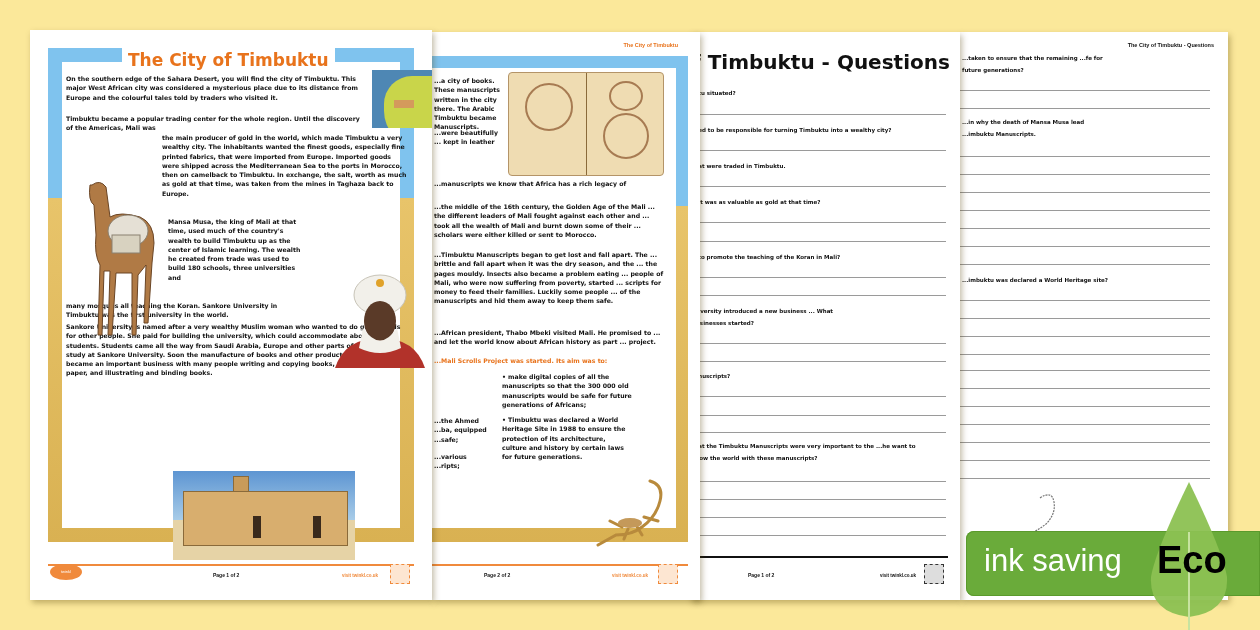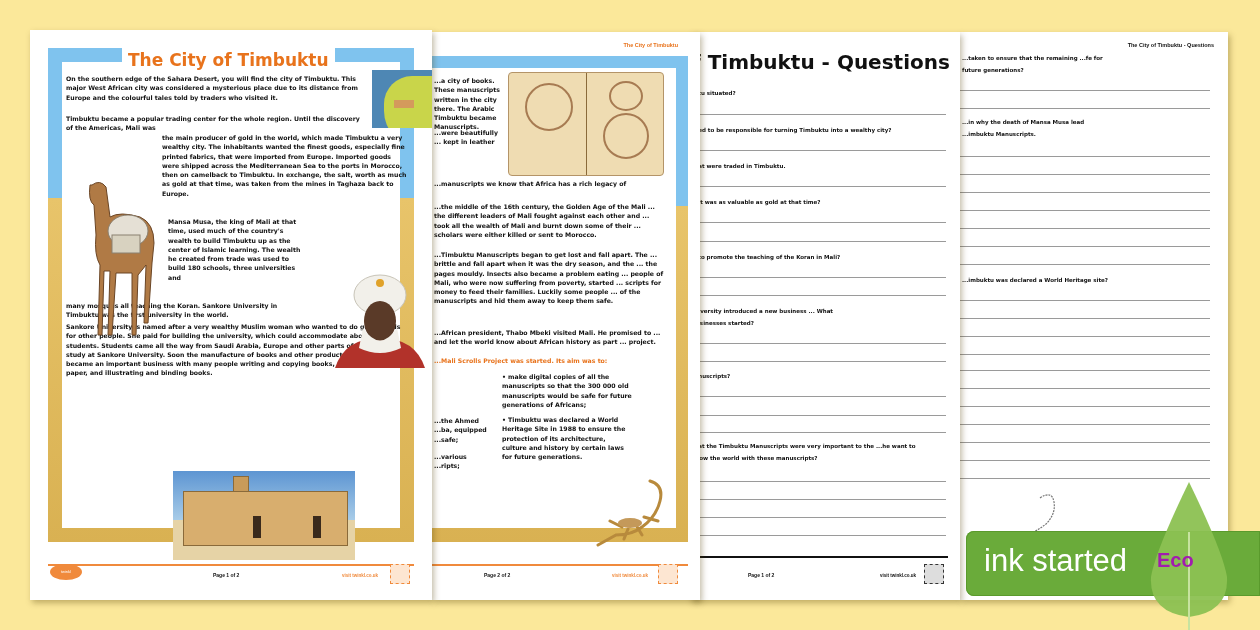--- a/index.html
+++ b/index.html
@@ -148,21 +148,21 @@
       position: absolute; left: 18px; top: 8px;
       font-family: "Liberation Sans", sans-serif;
       font-size: 31px; color: #fff; line-height: 44px;
     }
     .eco-leaf {
       position: absolute; left: 1145px; top: 482px; width: 88px; height: 150px; z-index: 11;
     }
     .eco-word {
       position: absolute; left: 1157px; top: 538px; z-index: 12;
       font-family: "Liberation Sans", sans-serif;
-      font-size: 20px; font-weight: bold; color: #a21caf; line-height: 44px;
+      font-size: 38px; font-weight: bold; color: #000000; line-height: 44px;
     }
   </style>
 </head>
 <body>
 
 <div class="page" id="p1">
   <div class="frame">
     <div class="frame-inner"></div>
   </div>
   <div class="p1-title">The City of Timbuktu</div>
@@ -313,19 +313,19 @@
   <div class="rule" style="left:0; top:410px; width:250px;"></div>
   <div class="rule" style="left:0; top:428px; width:250px;"></div>
   <div class="rule" style="left:0; top:446px; width:250px;"></div>
 
   <svg class="hanger" viewBox="0 0 60 70">
     <path d="M20 8 q12 -8 14 4 q2 12 -8 22 q-10 8 -22 12" stroke="#777" stroke-width="1.2" fill="none" stroke-dasharray="2 1"></path>
   </svg>
 </div>
 
 <div class="eco">
-  <span class="eco-label">ink started</span>
+  <span class="eco-label">ink saving</span>
 </div>
 <svg class="eco-leaf" viewBox="0 0 88 150">
   <path d="M44 0 Q10 70 6 95 Q4 130 44 135 Q84 130 82 95 Q78 70 44 0 Z" fill="#8cc152" opacity="0.95"></path>
   <line x1="44" y1="50" x2="44" y2="150" stroke="#c7e3a0" stroke-width="2"></line>
 </svg>
 <span class="eco-word">Eco</span>
 
 </body></html>

